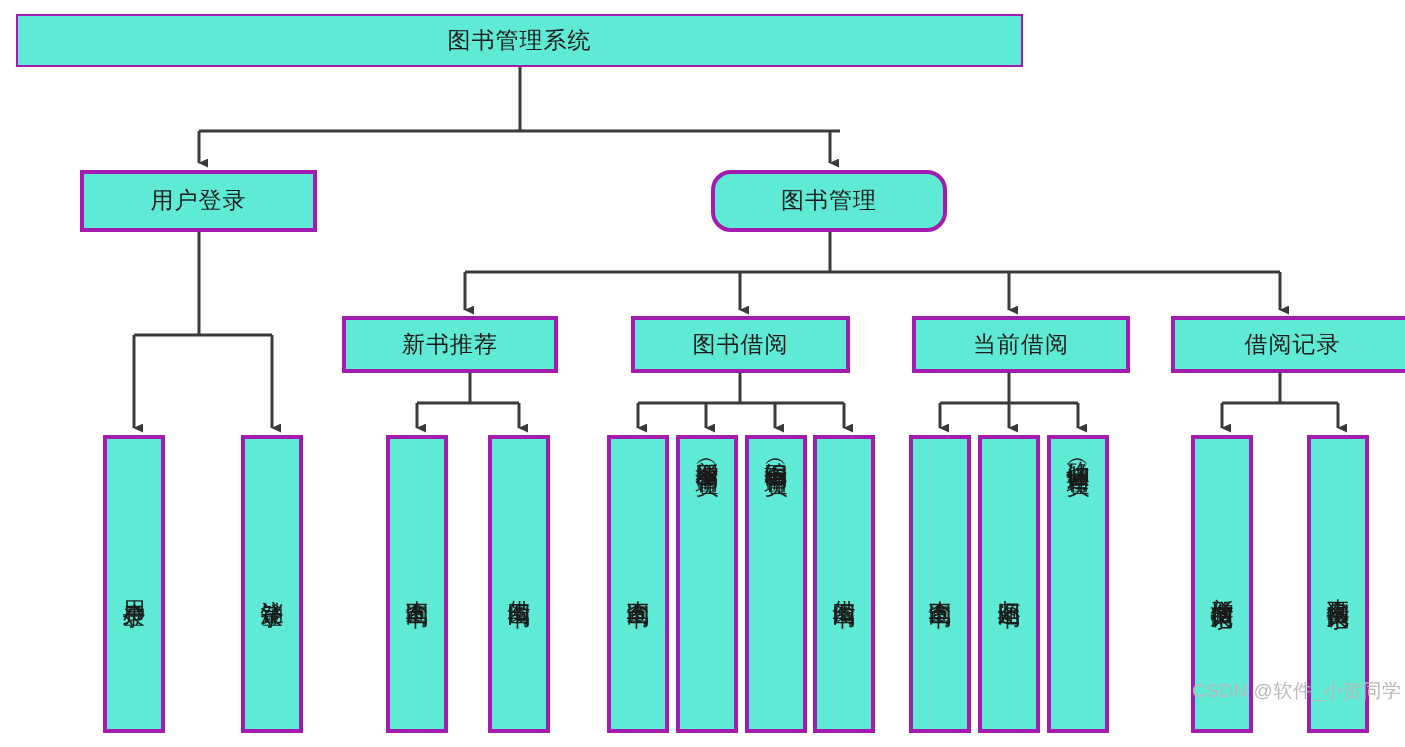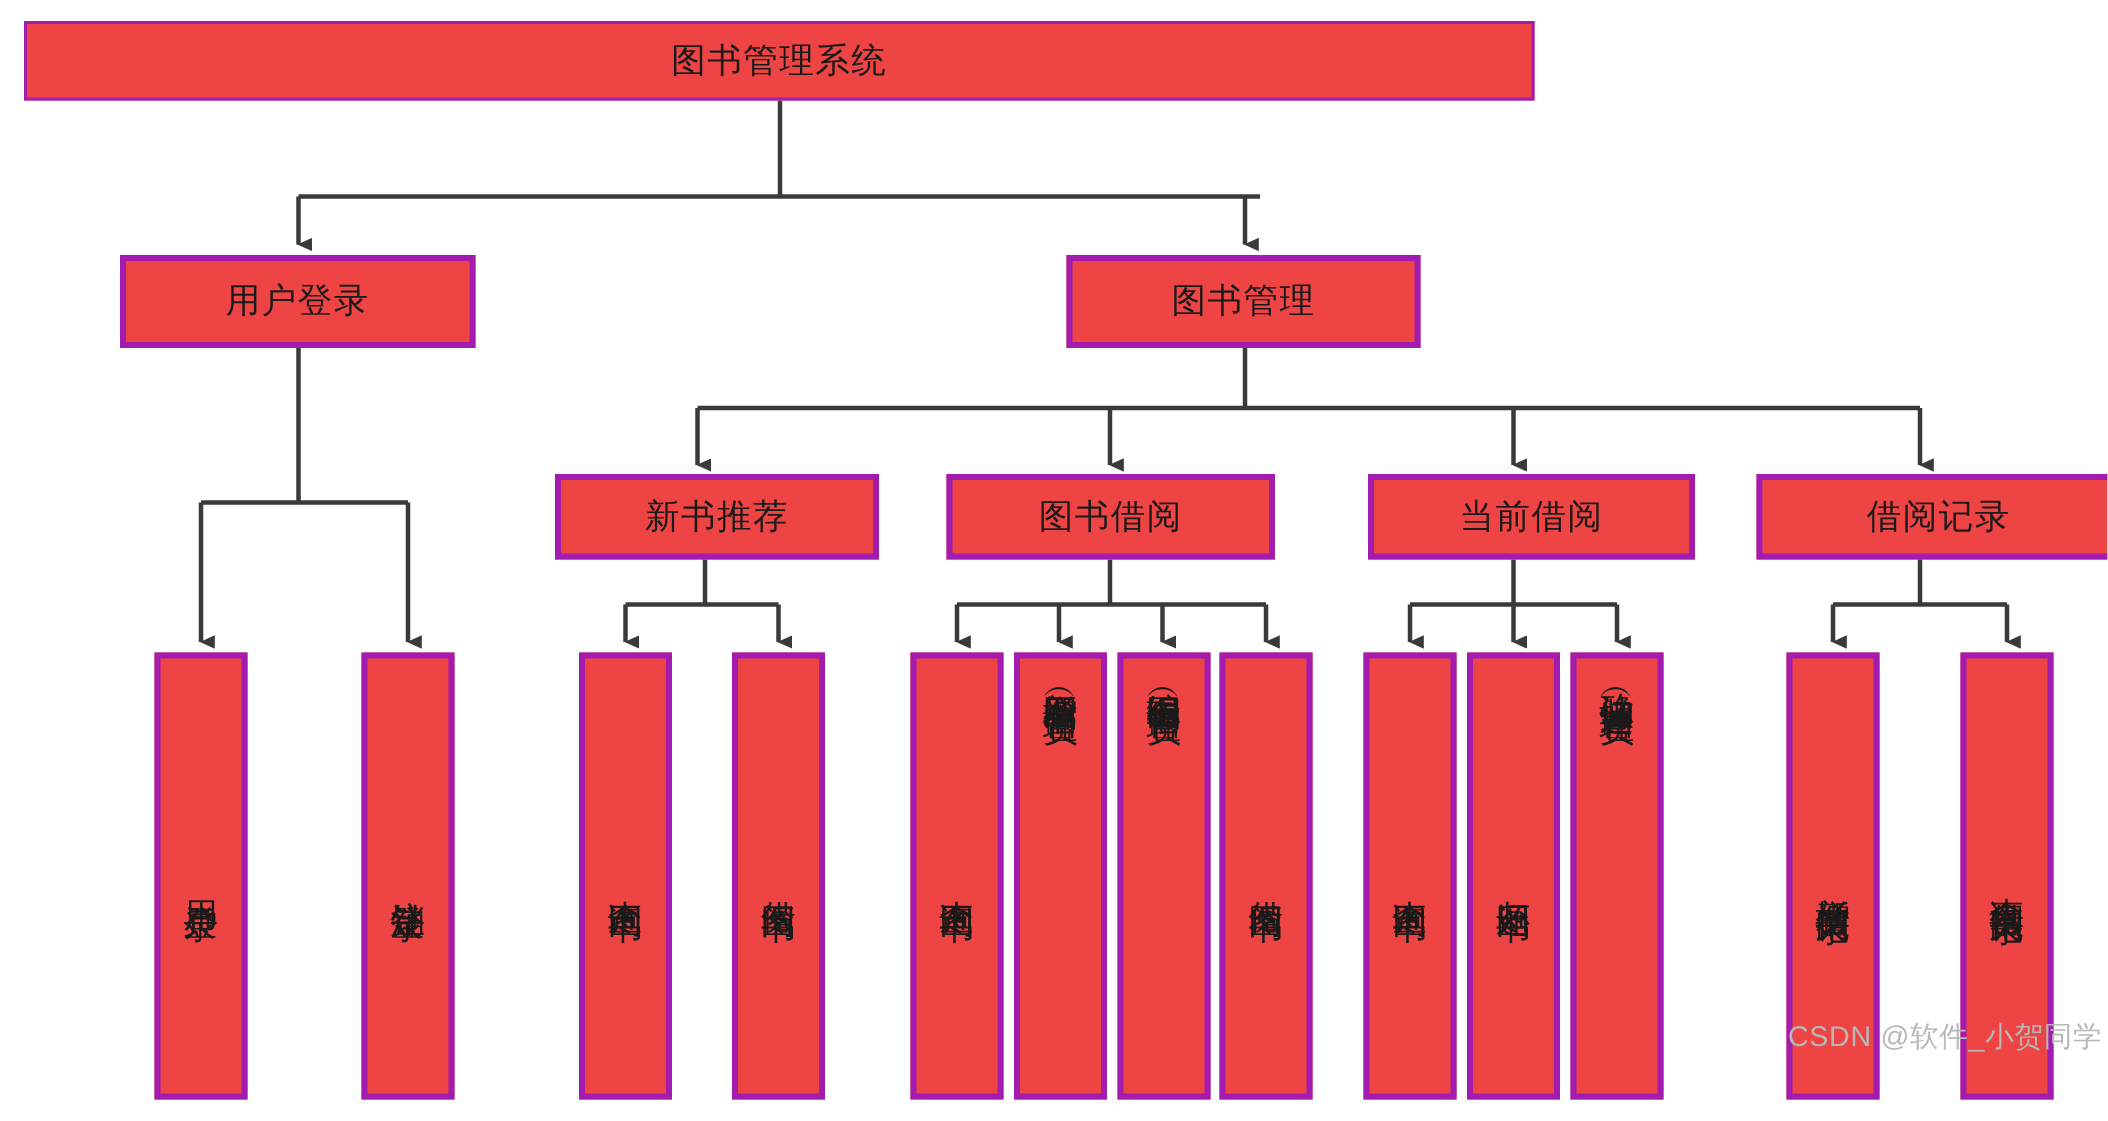--- a/index.html
+++ b/index.html
@@ -22,21 +22,21 @@
     position: absolute;
     left: 0;
     top: 0;
     width: 1405px;
     height: 747px;
     pointer-events: none;
   }
   .node-box {
     position: absolute;
     box-sizing: border-box;
-    background: #ef4444;
+    background: #5eead4;
     border: 4px solid #a21caf;
     display: flex;
     align-items: center;
     justify-content: center;
     color: #1a1a1a;
   }
   .node-box.root {
     border-width: 2px;
   }
   .node-label-h {
@@ -140,25 +140,25 @@
   </svg>
 
   <div class="node-box root" style="left:16px; top:14px; width:1007px; height:53px;">
     <span class="node-label-h">图书管理系统</span>
   </div>
 
   <div class="node-box" style="left:80px; top:170px; width:237px; height:62px;">
     <span class="node-label-h">用户登录</span>
   </div>
 
-  <div class="node-box" style="left:711px; top:170px; width:236px; height:62px;">
+  <div class="node-box" style="left:711px; top:170px; width:236px; height:62px;border-radius:20px;">
     <span class="node-label-h">图书管理</span>
   </div>
 
-  <div class="node-box" style="left:370px; top:316px; width:216px; height:57px;">
+  <div class="node-box" style="left:342px; top:316px; width:216px; height:57px;">
     <span class="node-label-h">新书推荐</span>
   </div>
 
   <div class="node-box" style="left:631px; top:316px; width:219px; height:57px;">
     <span class="node-label-h">图书借阅</span>
   </div>
 
   <div class="node-box" style="left:912px; top:316px; width:218px; height:57px;">
     <span class="node-label-h">当前借阅</span>
   </div>

